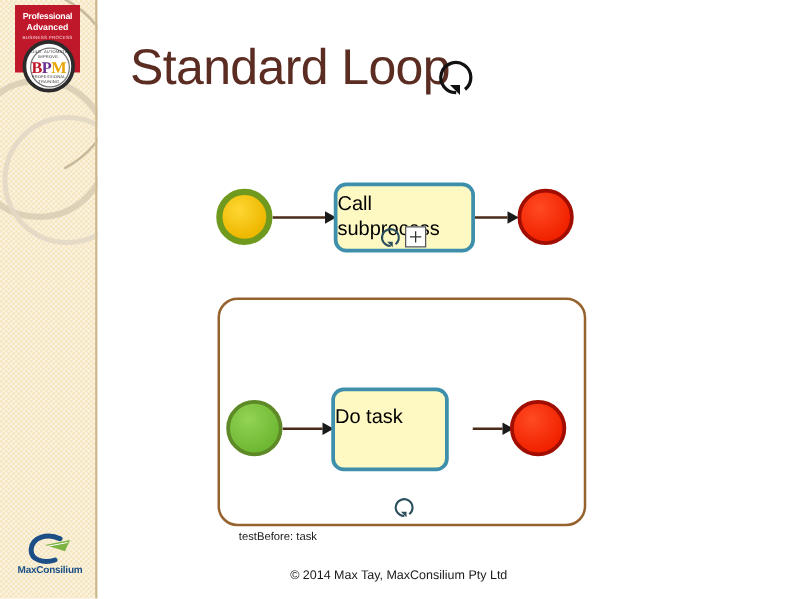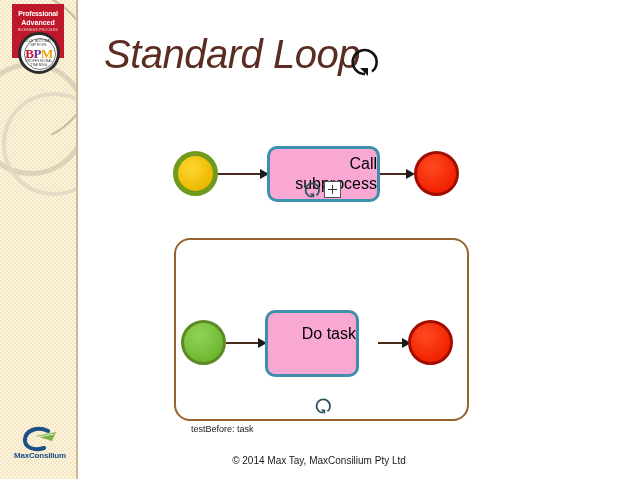--- a/index.html
+++ b/index.html
@@ -151,21 +151,20 @@
 
   
   .title {
     position: absolute;
     left: 104px; top: 32px;
     font-size: 40px;
     color: #5b2d22;
     font-weight: normal;
     letter-spacing: -0.5px;
     white-space: nowrap;
-    font-style: italic;
   }
   .title-loop {
     position: absolute;
     left: 348px; top: 44px;
     width: 34px; height: 34px;
   }
 
   
   .event {
     position: absolute;
@@ -196,25 +195,25 @@
   .event-end-red-2 {
     left: 408px; top: 320px;
     width: 45px; height: 45px;
     background: #fb2b08;
     background-image: radial-gradient(circle at 38% 32%, #ff4a22, #f12200 72%);
     border: 3px solid #a10d00;
   }
 
   .task {
     position: absolute;
-    background: #f9a8d4;
+    background: #fef9c3;
     border: 3px solid #3d8fab;
     border-radius: 10px;
     box-sizing: border-box;
-    text-align: right;
+    text-align: left;
     color: #000000;
   }
   .task-call {
     left: 267px; top: 146px;
     width: 113px; height: 56px;
     font-size: 16px;
     line-height: 20px;
     padding-top: 5px;
   }
   .task-do {

